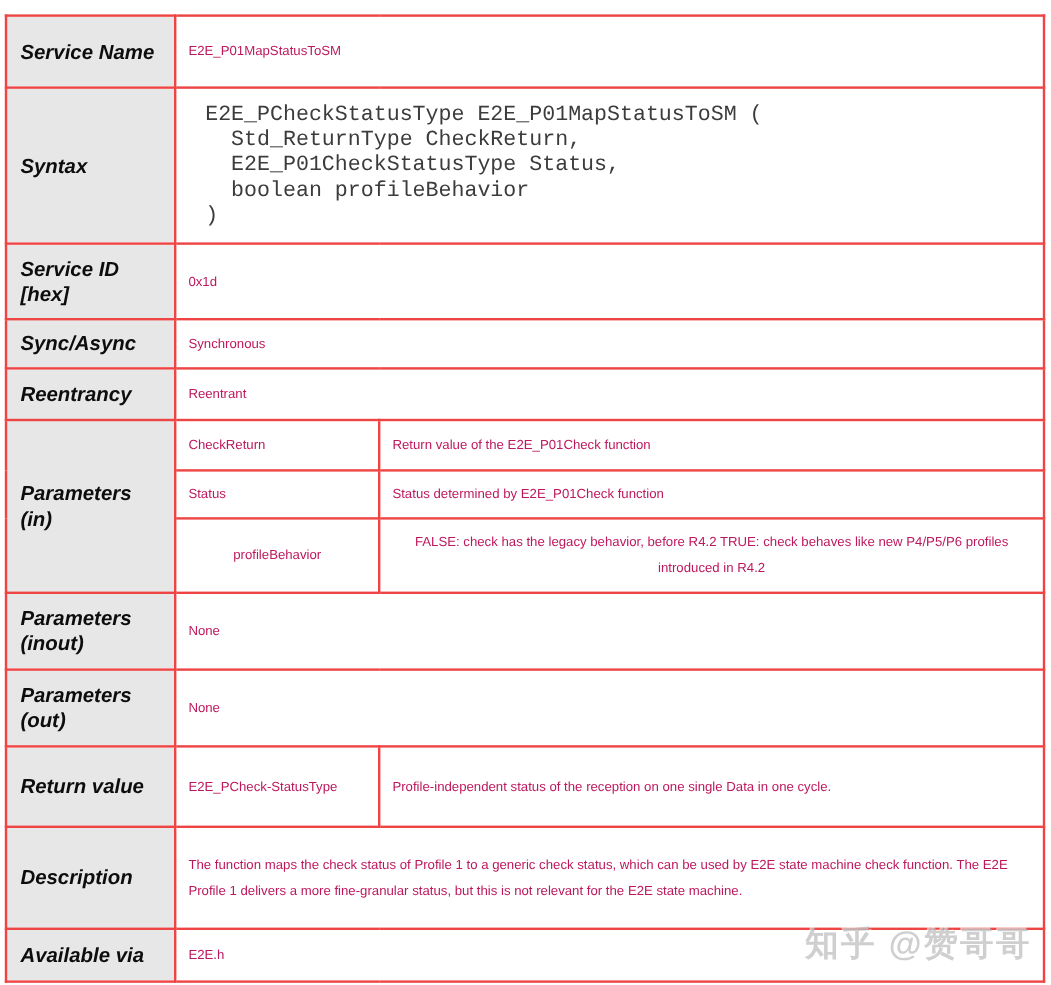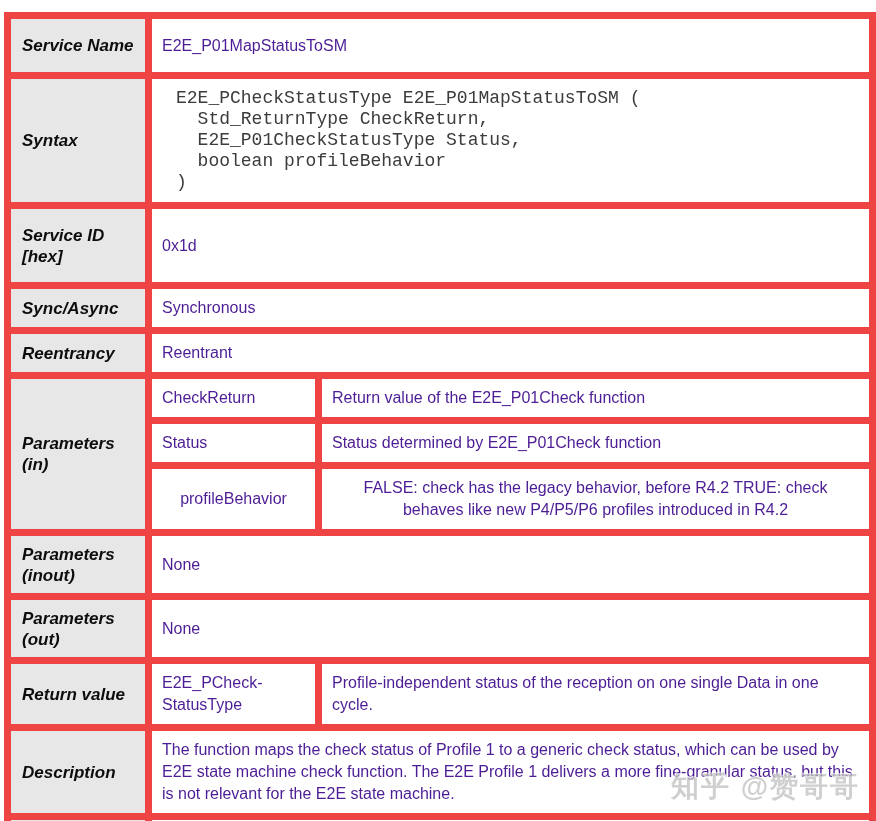--- a/index.html
+++ b/index.html
@@ -21,55 +21,55 @@
   table.spec-table {
     position: absolute;
     left: 4px;
     top: 12px;
     width: 865px;
     border-collapse: collapse;
     table-layout: fixed;
   }
   .spec-table th,
   .spec-table td {
-    border: 7px solid #ef4444;
+    border: 2px solid #ef4444;
     vertical-align: middle;
     overflow: hidden;
   }
   .spec-table th {
     background: #e7e7e7;
     font-weight: bold;
     font-style: italic;
     font-size: 17px;
     line-height: 21px;
     text-align: left;
     padding: 4px 6px 4px 11px;
     color: #0d0d0d;
   }
   .spec-table td {
     background: #ffffff;
-    font-size: 16px;
+    font-size: 11px;
     line-height: 22px;
     padding: 8px 10px;
-    color: #4c1d95;
+    color: #be185d;
   }
   td.code-cell {
     font-family: "Liberation Mono", monospace;
     font-size: 18px;
     line-height: 21px;
     color: #3c3c3c;
     padding: 6px 24px;
   }
   .code-line {
     white-space: pre;
   }
   
   tr.r-service  { height: 60px; }
   tr.r-syntax   { height: 130px; }
-  tr.r-id       { height: 80px; }
+  tr.r-id       { height: 63px; }
   tr.r-sync     { height: 41px; }
   tr.r-reent    { height: 43px; }
   tr.r-p1       { height: 42px; }
   tr.r-p2       { height: 40px; }
   tr.r-p3       { height: 62px; text-align: center; }
   tr.r-inout    { height: 64px; margin-left: 12px; }
   tr.r-out      { height: 64px; }
   tr.r-return   { height: 67px; }
   tr.r-desc     { height: 85px; }
   tr.r-avail    { height: 44px; }

